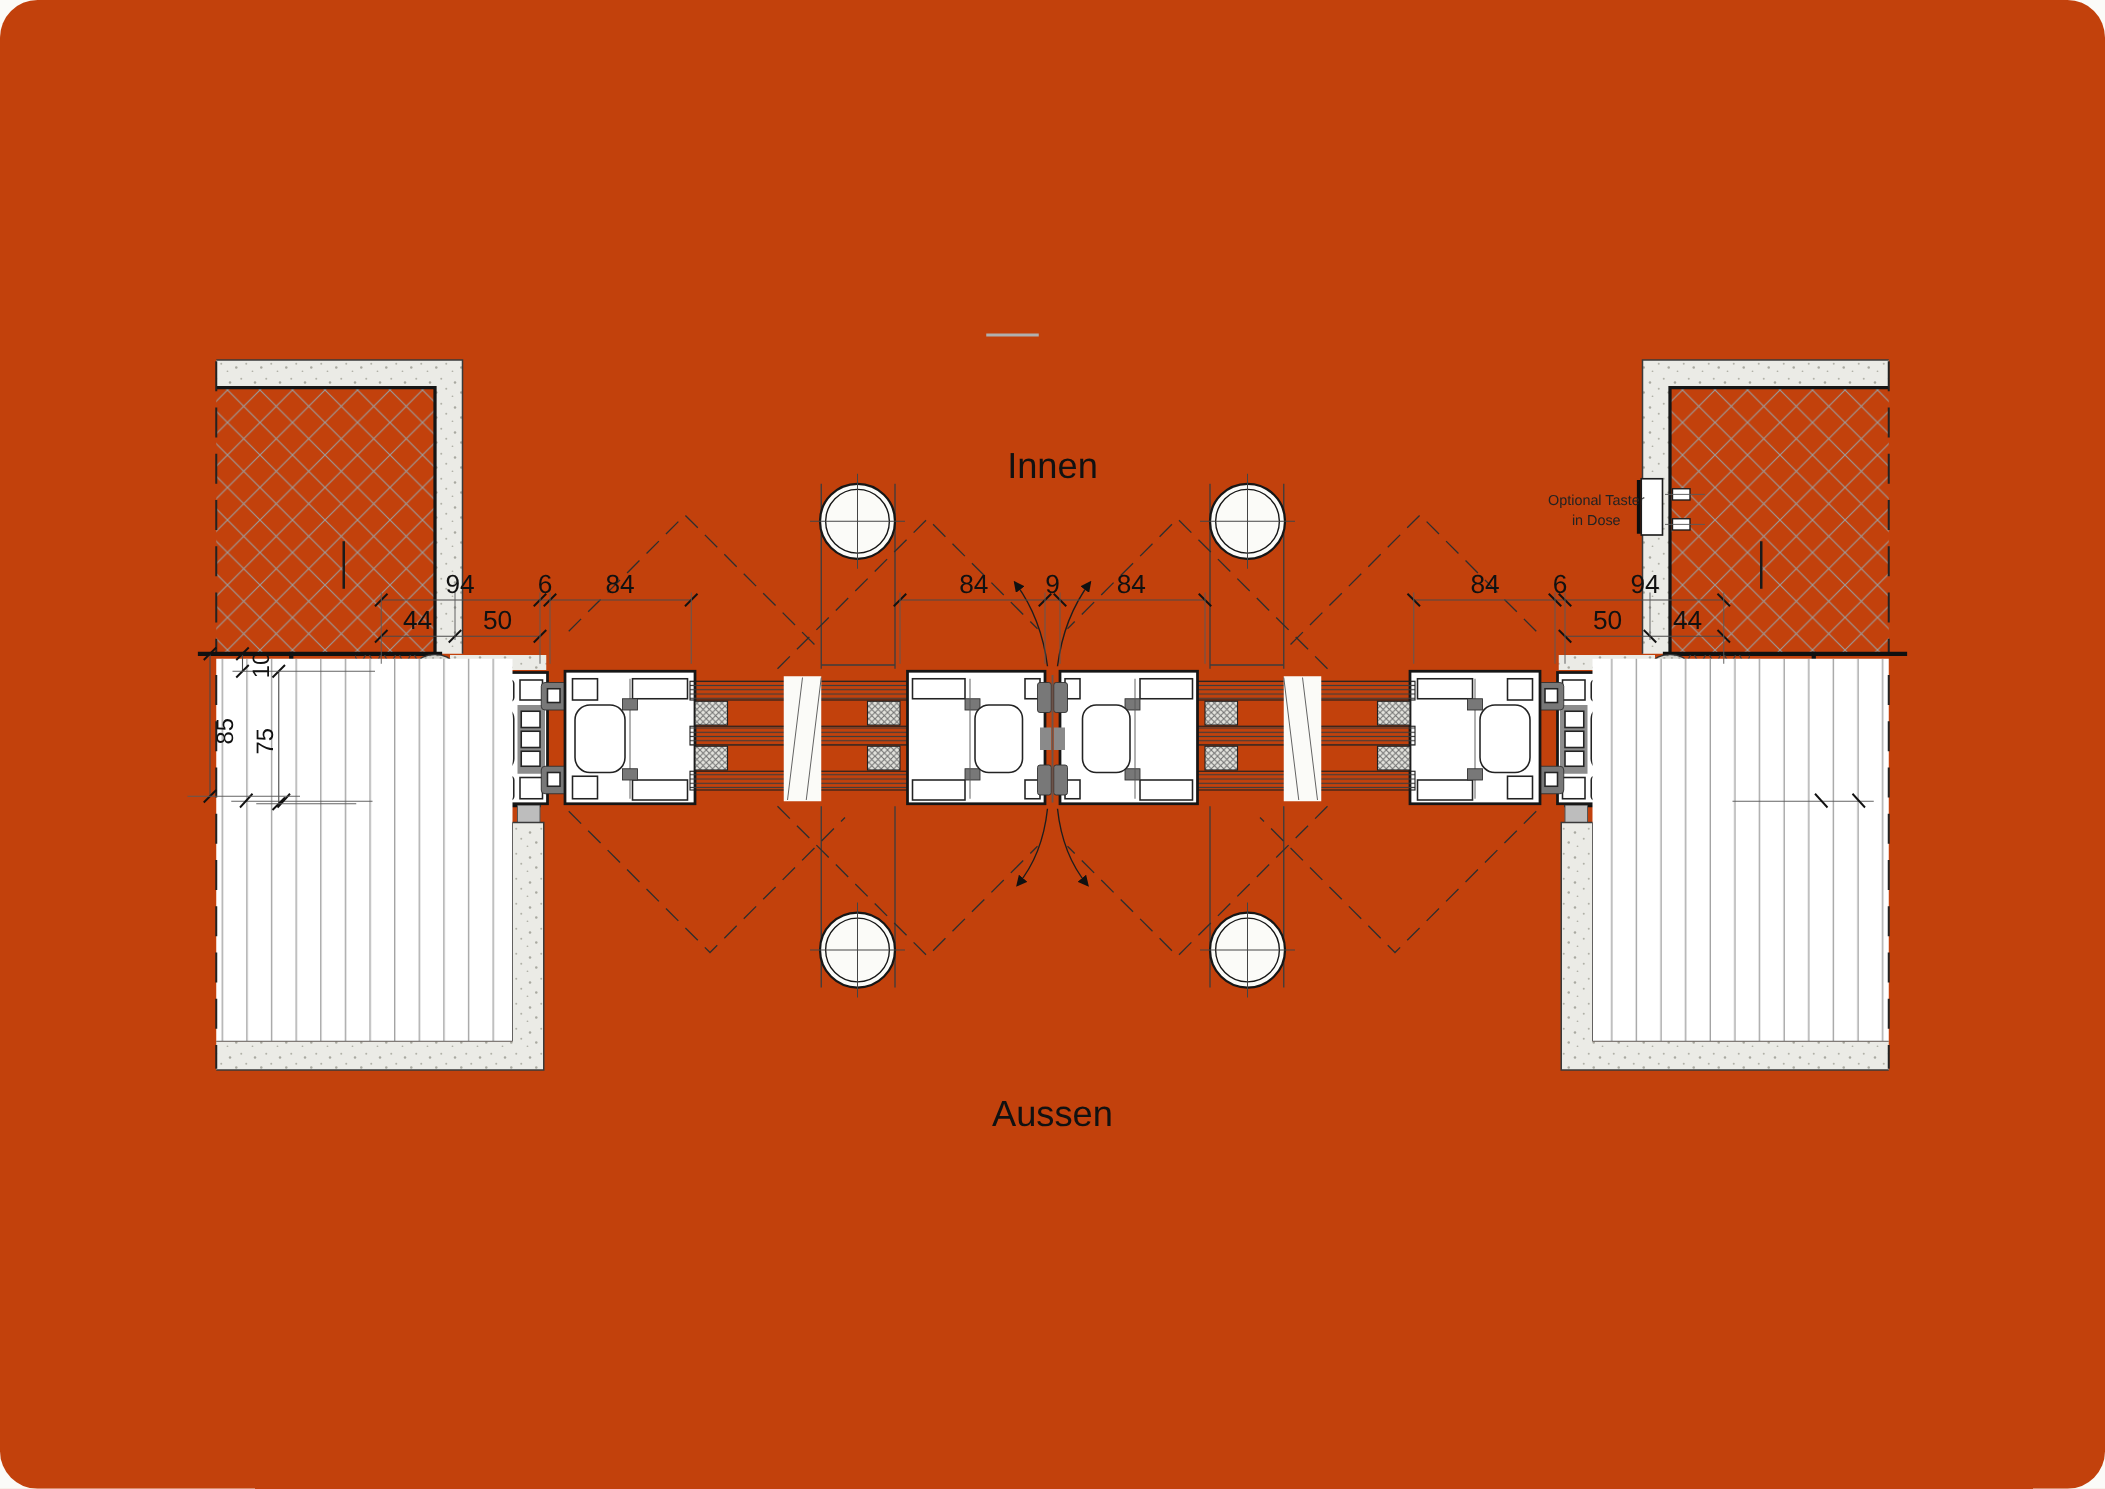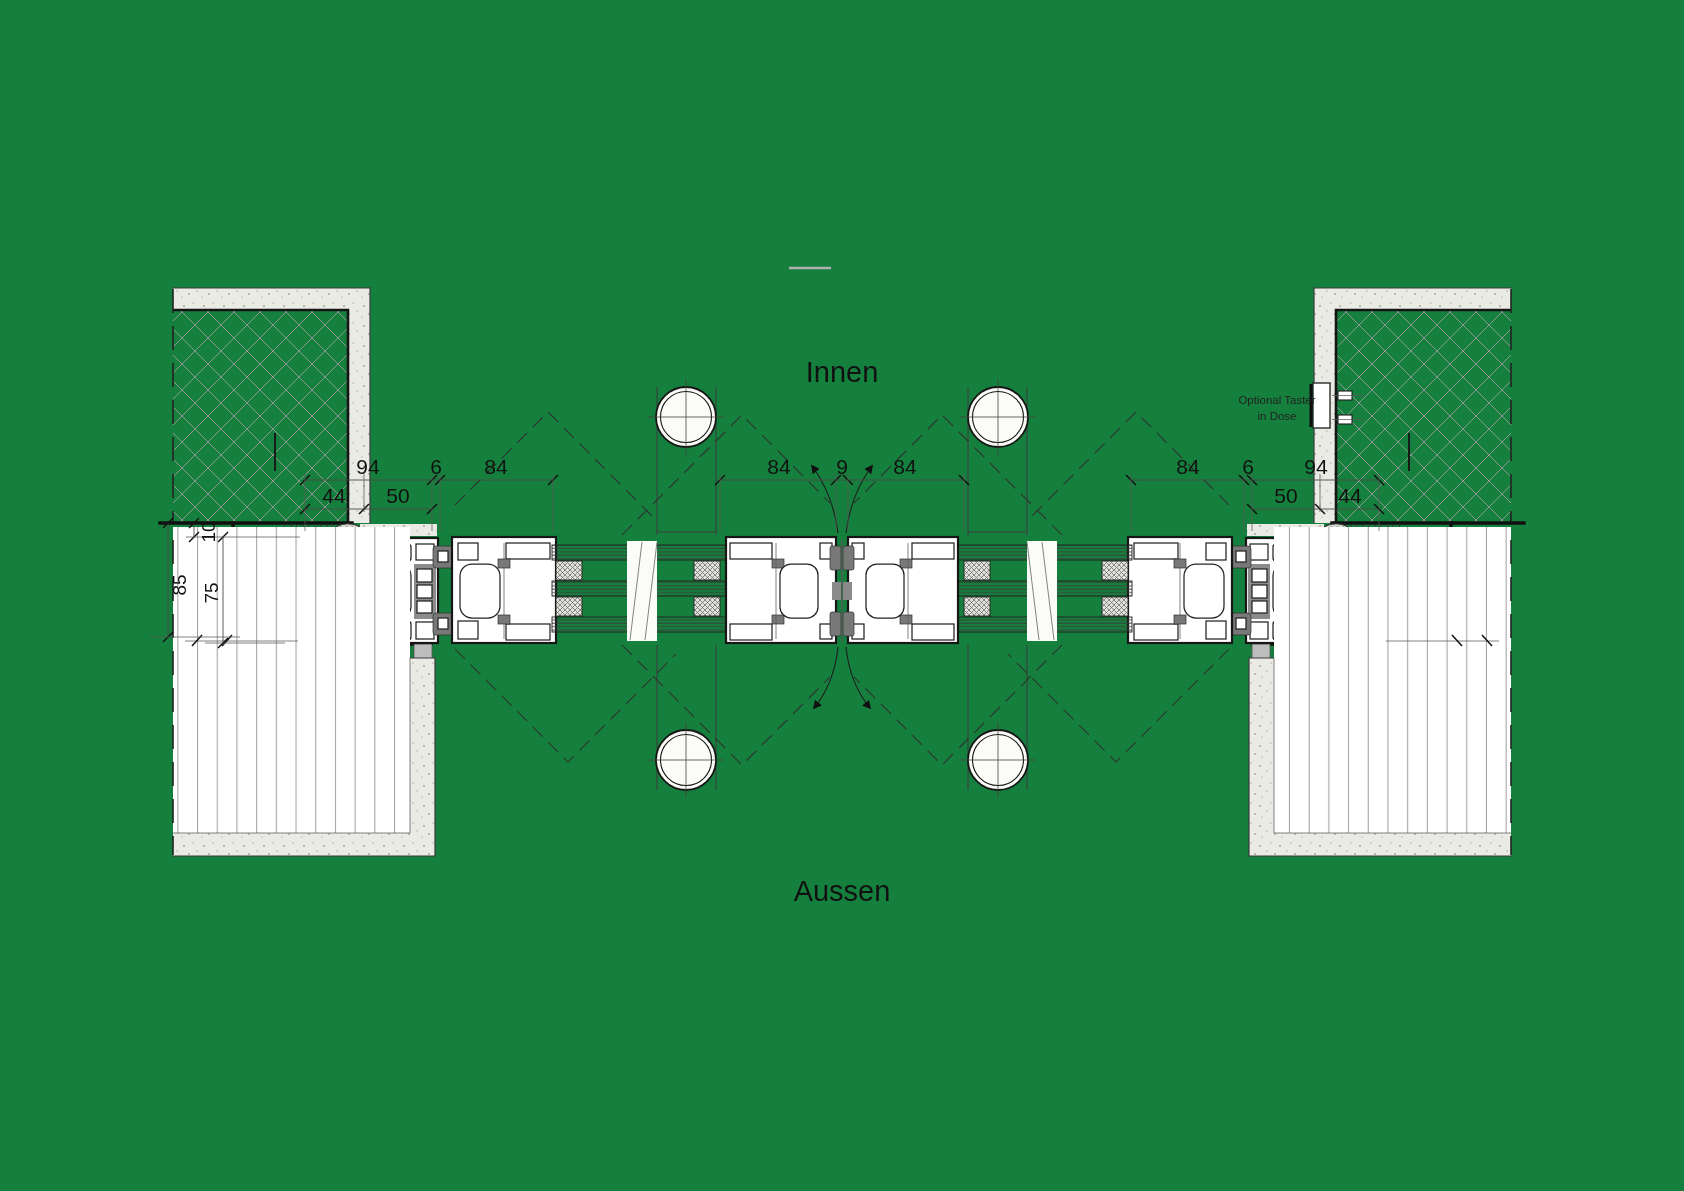--- a/index.html
+++ b/index.html
@@ -1,16 +1,16 @@
 <!DOCTYPE html>
 <html><head>
 <meta charset="utf-8">
 <style>
   html,body{margin:0;padding:0;background:#fbfbf8;}
-  .stage{position:relative;width:1684px;height:1191px;background:#15803d;overflow:hidden;}
+  .stage{position:relative;width:1684px;height:1191px;background:#c2410c;overflow:hidden;border-radius:30px;}
   svg{display:block}
   .txt{font-family:"Liberation Sans",sans-serif;fill:#111;}
   .big{font-size:29px;}
   .dimtxt{font-size:21px;}
   .vdimtxt{font-size:19px;}
   .note{font-size:11.5px;fill:#222;}
   .heavy{stroke:#101010;stroke-width:3.4;fill:none;stroke-linecap:square;}
   .outl{stroke:#3a3a3a;stroke-width:1.2;fill:none;}
   .thk{stroke:#151515;stroke-width:2.6;fill:none;}
   .thin{stroke:#5a5a5a;stroke-width:.75;fill:none;}

